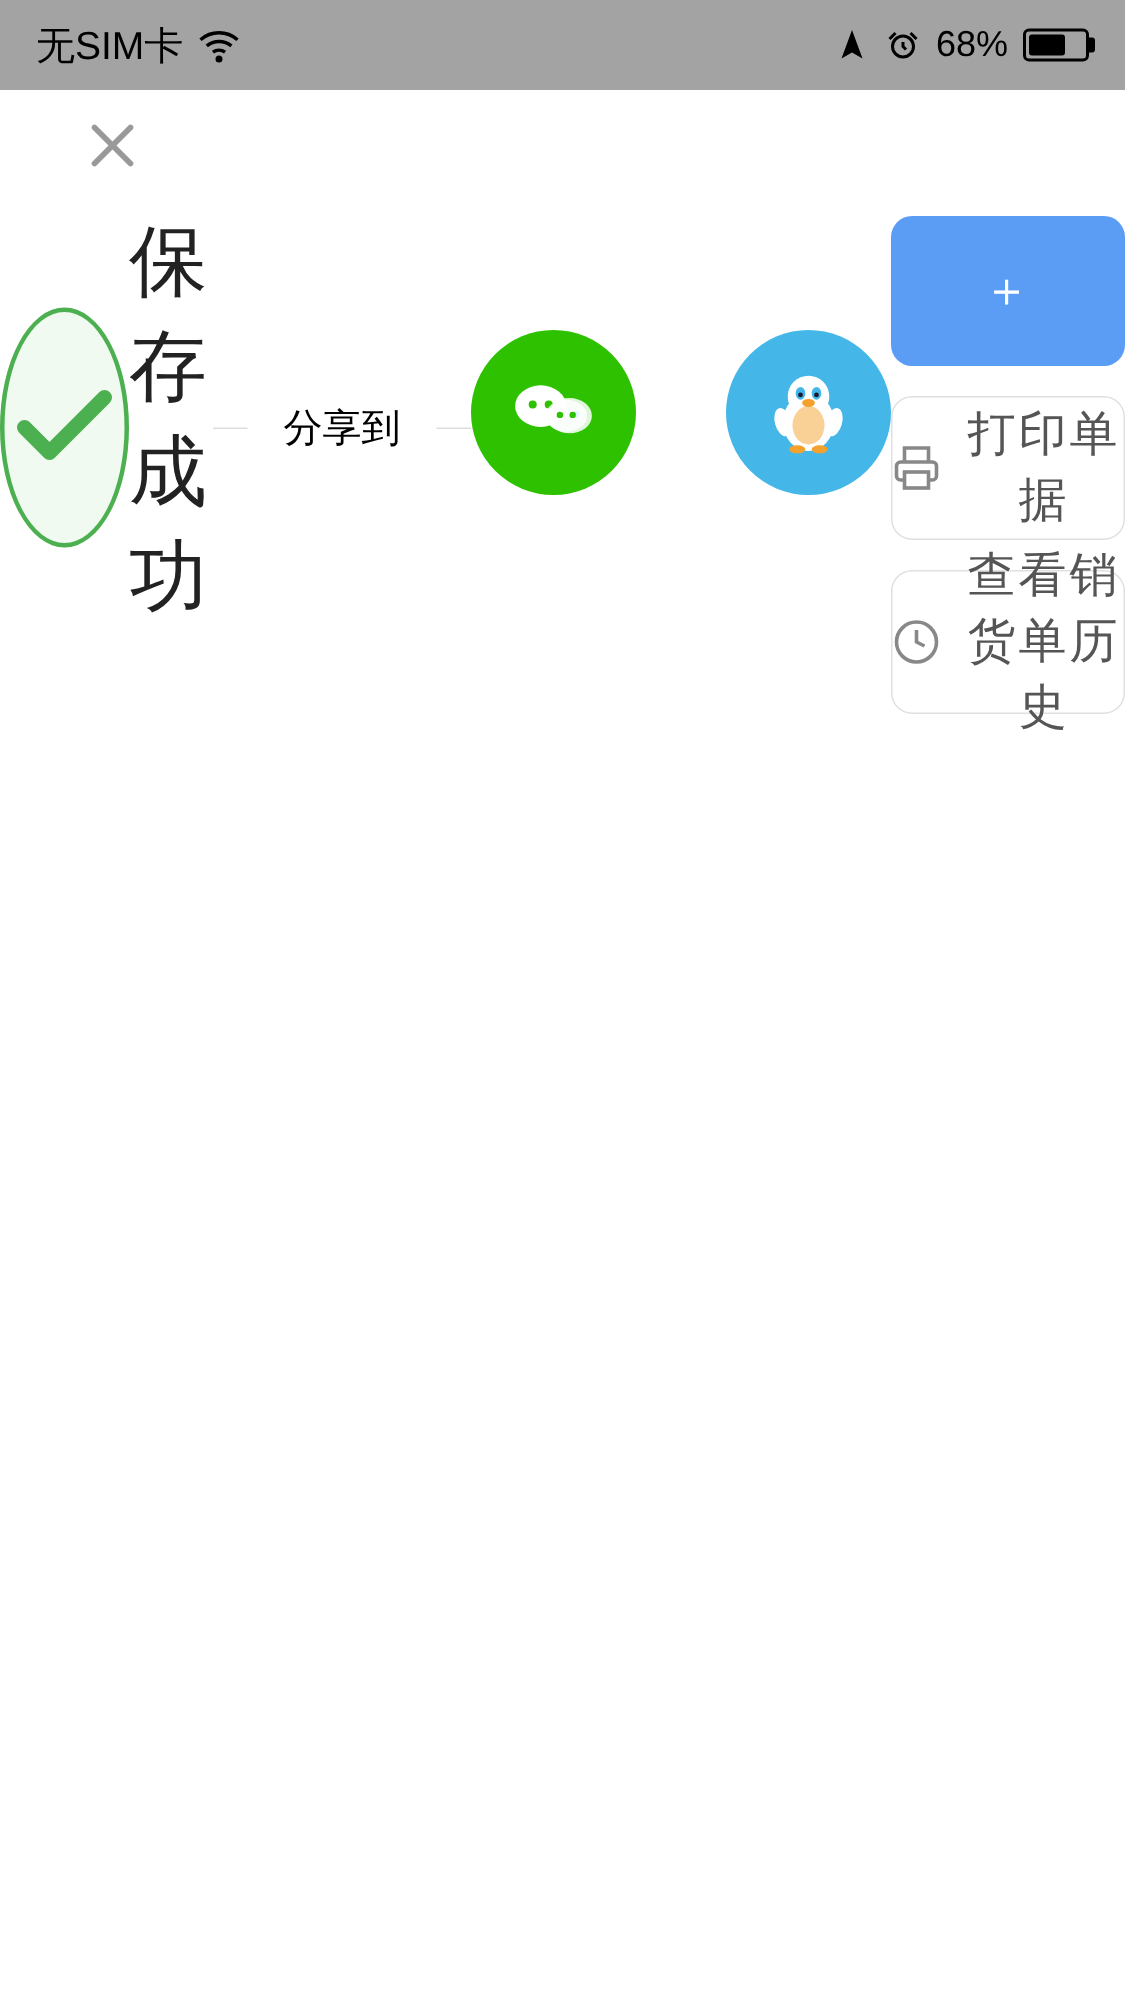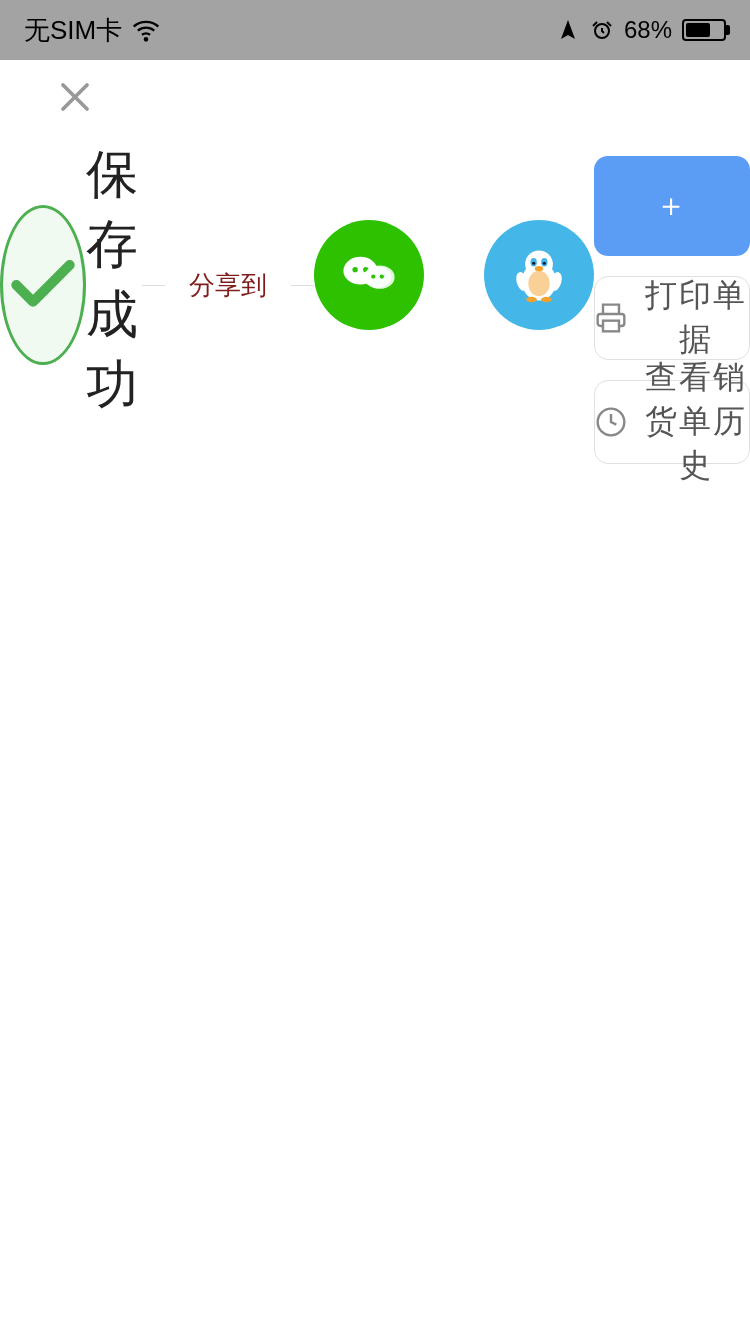--- a/index.html
+++ b/index.html
@@ -145,21 +145,21 @@
 
     .divider-line {
       flex: 1;
       height: 1px;
       background: #ddd;
     }
 
     .share-label {
       padding: 0 24px;
       font-size: 26px;
-      color: #7f1d1d;
+      color: #000000;
     }
 
     
     .share-icons {
       display: flex;
       gap: 60px;
       margin-bottom: 70px;
       align-items: center;
       justify-content: center;
     }
@@ -203,21 +203,21 @@
       cursor: pointer;
       display: flex;
       align-items: center;
       justify-content: center;
       gap: 16px;
       letter-spacing: 2px;
     }
 
     .btn-secondary {
       width: 100%;
-      height: 84px;
+      height: 96px;
       background: #fff;
       border: 1px solid #e0e0e0;
       border-radius: 14px;
       font-size: 32px;
       color: #555;
       cursor: pointer;
       display: flex;
       align-items: center;
       justify-content: center;
       gap: 16px;

